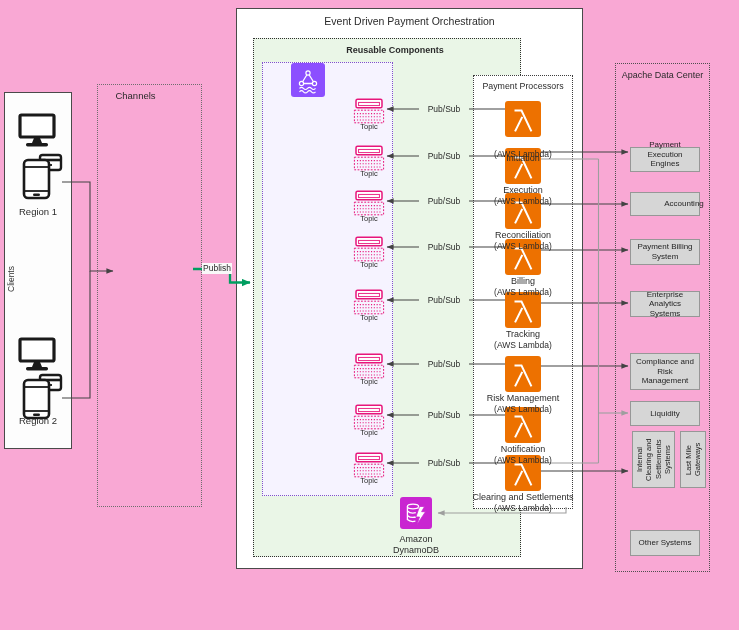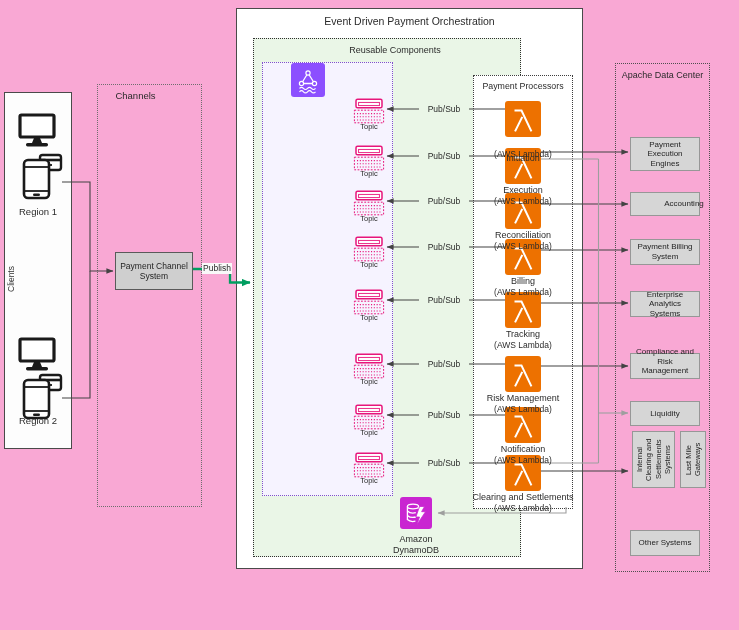--- a/index.html
+++ b/index.html
@@ -3,21 +3,21 @@
 <meta charset="utf-8">
 <style>
   html,body{margin:0;padding:0;background:#f9f9f9;}
   .canvas{position:relative;width:739px;height:630px;background:#f9a8d4;
           font-family:"Liberation Sans", sans-serif;color:#2b2b2b;overflow:hidden;}
   .abs{position:absolute;box-sizing:border-box;}
   .solidbox{border:1.6px solid #4a4a4a;background:#fdfdfd;}
   .lbl{position:absolute;box-sizing:border-box;text-align:center;color:#2b2b2b;line-height:1.18;}
   .title-md{font-size:10.5px;}
   .title-sm{font-size:9.5px;}
-  .bold{font-weight:normal;padding-left:16px;}
+  .bold{font-weight:bold;padding-left:16px;}
   .graybox{position:absolute;box-sizing:border-box;background:#d6d6d6;border:1px solid #979797;
            display:flex;align-items:center;justify-content:center;text-align:center;
            font-size:8px;line-height:1.2;color:#1f1f1f;padding:2px;}
   .vtext{writing-mode:vertical-rl;transform:rotate(180deg);font-size:7.5px;line-height:1.25;}
   .rot{writing-mode:vertical-rl;transform:rotate(180deg);}
   svg{display:block;}
   #connector-layer{position:absolute;left:0;top:0;z-index:4;pointer-events:none;}
   .z1{z-index:1;} .z2{z-index:2;} .z3{z-index:3;} .z5{z-index:5;}
   .pubsub{position:absolute;z-index:5;font-size:8.5px;text-align:center;color:#2b2b2b;}
   .nodelbl{position:absolute;z-index:5;text-align:center;color:#2b2b2b;white-space:nowrap;}
@@ -75,23 +75,20 @@
       <line x1="19" y1="8" x2="40" y2="8" stroke="#1a1a1a" stroke-width="2.6"></line>
       <line x1="23" y1="13" x2="31" y2="13" stroke="#1a1a1a" stroke-width="1.8"></line>
       <rect x="3" y="8" width="25" height="38" rx="4" fill="#fff" stroke="#1a1a1a" stroke-width="2.6"></rect>
       <line x1="3" y1="15" x2="28" y2="15" stroke="#1a1a1a" stroke-width="1.8"></line>
       <line x1="3" y1="39" x2="28" y2="39" stroke="#1a1a1a" stroke-width="1.8"></line>
       <rect x="12" y="41.5" width="7" height="2.6" rx="1.3" fill="#1a1a1a"></rect>
     </svg>
   </div>
   <div class="lbl z5" style="left:4px;top:415px;width:68px;font-size:9.5px;">Region 2</div>
 
-  <div class="graybox z5" style="left:115px;top:252px;width:78px;height:38px;font-size:8.5px;border:1.4px solid #5a5a5a;background:#cfcfcf;">
-    <span>Payment Channel System</span>
-  </div>
   <div class="abs z5" style="left:202px;top:263px;width:30px;height:11px;background:#f9f9f9;text-align:center;font-size:8.5px;line-height:11px;">Publish</div>
 
   <div class="abs z3" style="left:291px;top:63px;">
     <svg width="34" height="34" viewBox="0 0 34 34">
       <rect width="34" height="34" rx="3" fill="#8C4FFF"></rect>
       <path d="M17,10 L10.5,20.5 H23.5 Z" fill="none" stroke="#fff" stroke-width="1.3"></path>
       <circle cx="17" cy="10" r="2.1" fill="#8C4FFF" stroke="#fff" stroke-width="1.2"></circle>
       <circle cx="10.5" cy="20.5" r="2.1" fill="#8C4FFF" stroke="#fff" stroke-width="1.2"></circle>
       <circle cx="23.5" cy="20.5" r="2.1" fill="#8C4FFF" stroke="#fff" stroke-width="1.2"></circle>
       <path d="M8.5,25.4 q2,-2.2 4,0 t4,0 t4,0 t4,0" fill="none" stroke="#fff" stroke-width="1.2"></path>
@@ -353,33 +350,33 @@
       <div class="pubsub" style="left:419px;top:458px;width:50px;background:#EAF6E7;">Pub/Sub</div>
       <div class="abs z3" style="left:505px;top:455px;width:36px;height:36px;">
         <svg width="36" height="36" viewBox="0 0 36 36">
   <rect width="36" height="36" rx="3" fill="#ED7100"></rect>
   <path d="M10.5,9.5 h6 l9.5,20" fill="none" stroke="#fff" stroke-width="2" stroke-linecap="square"></path>
   <path d="M16.8,16.8 L10.5,29.5" fill="none" stroke="#fff" stroke-width="2" stroke-linecap="square"></path>
 </svg>
       </div>
       <div class="nodelbl" style="left:463px;top:492px;width:120px;font-size:9px;">Clearing and Settlements</div>
       <div class="nodelbl" style="left:463px;top:503px;width:120px;font-size:8.5px;">(AWS Lambda)</div>
-      <div class="graybox z5" style="left:630px;top:137px;width:70px;height:34px;">
+      <div class="graybox z5" style="left:630px;top:147px;width:70px;height:25px;align-items:flex-end;">
         <span>Payment Execution Engines</span>
       </div>
       <div class="graybox z5" style="left:630px;top:192px;width:70px;height:24px;padding-left:40px;">
         <span>Accounting</span>
       </div>
       <div class="graybox z5" style="left:630px;top:239px;width:70px;height:26px;">
         <span>Payment Billing System</span>
       </div>
       <div class="graybox z5" style="left:630px;top:291px;width:70px;height:26px;">
         <span>Enterprise Analytics Systems</span>
       </div>
-      <div class="graybox z5" style="left:630px;top:353px;width:70px;height:26px;align-items:flex-end;">
+      <div class="graybox z5" style="left:630px;top:353px;width:70px;height:37px;">
         <span>Compliance and Risk Management</span>
       </div>
       <div class="graybox z5" style="left:630px;top:401px;width:70px;height:25px;">
         <span>Liquidity</span>
       </div>
       <div class="graybox z5" style="left:632px;top:431px;width:43px;height:57px;">
         <span class="vtext">Internal Clearing and Settlements Systems</span>
       </div>
       <div class="graybox z5" style="left:680px;top:431px;width:26px;height:57px;">
         <span class="vtext">Last Mile Gateways</span>

